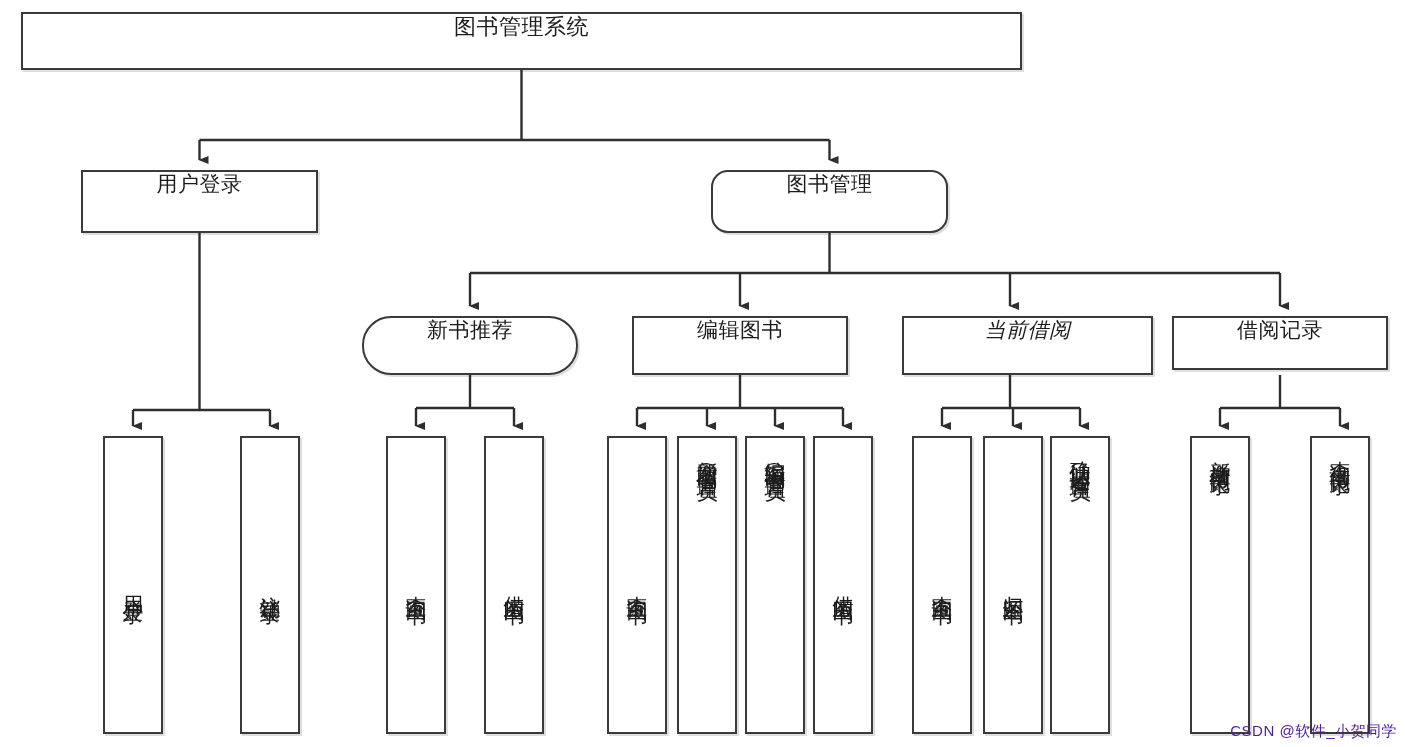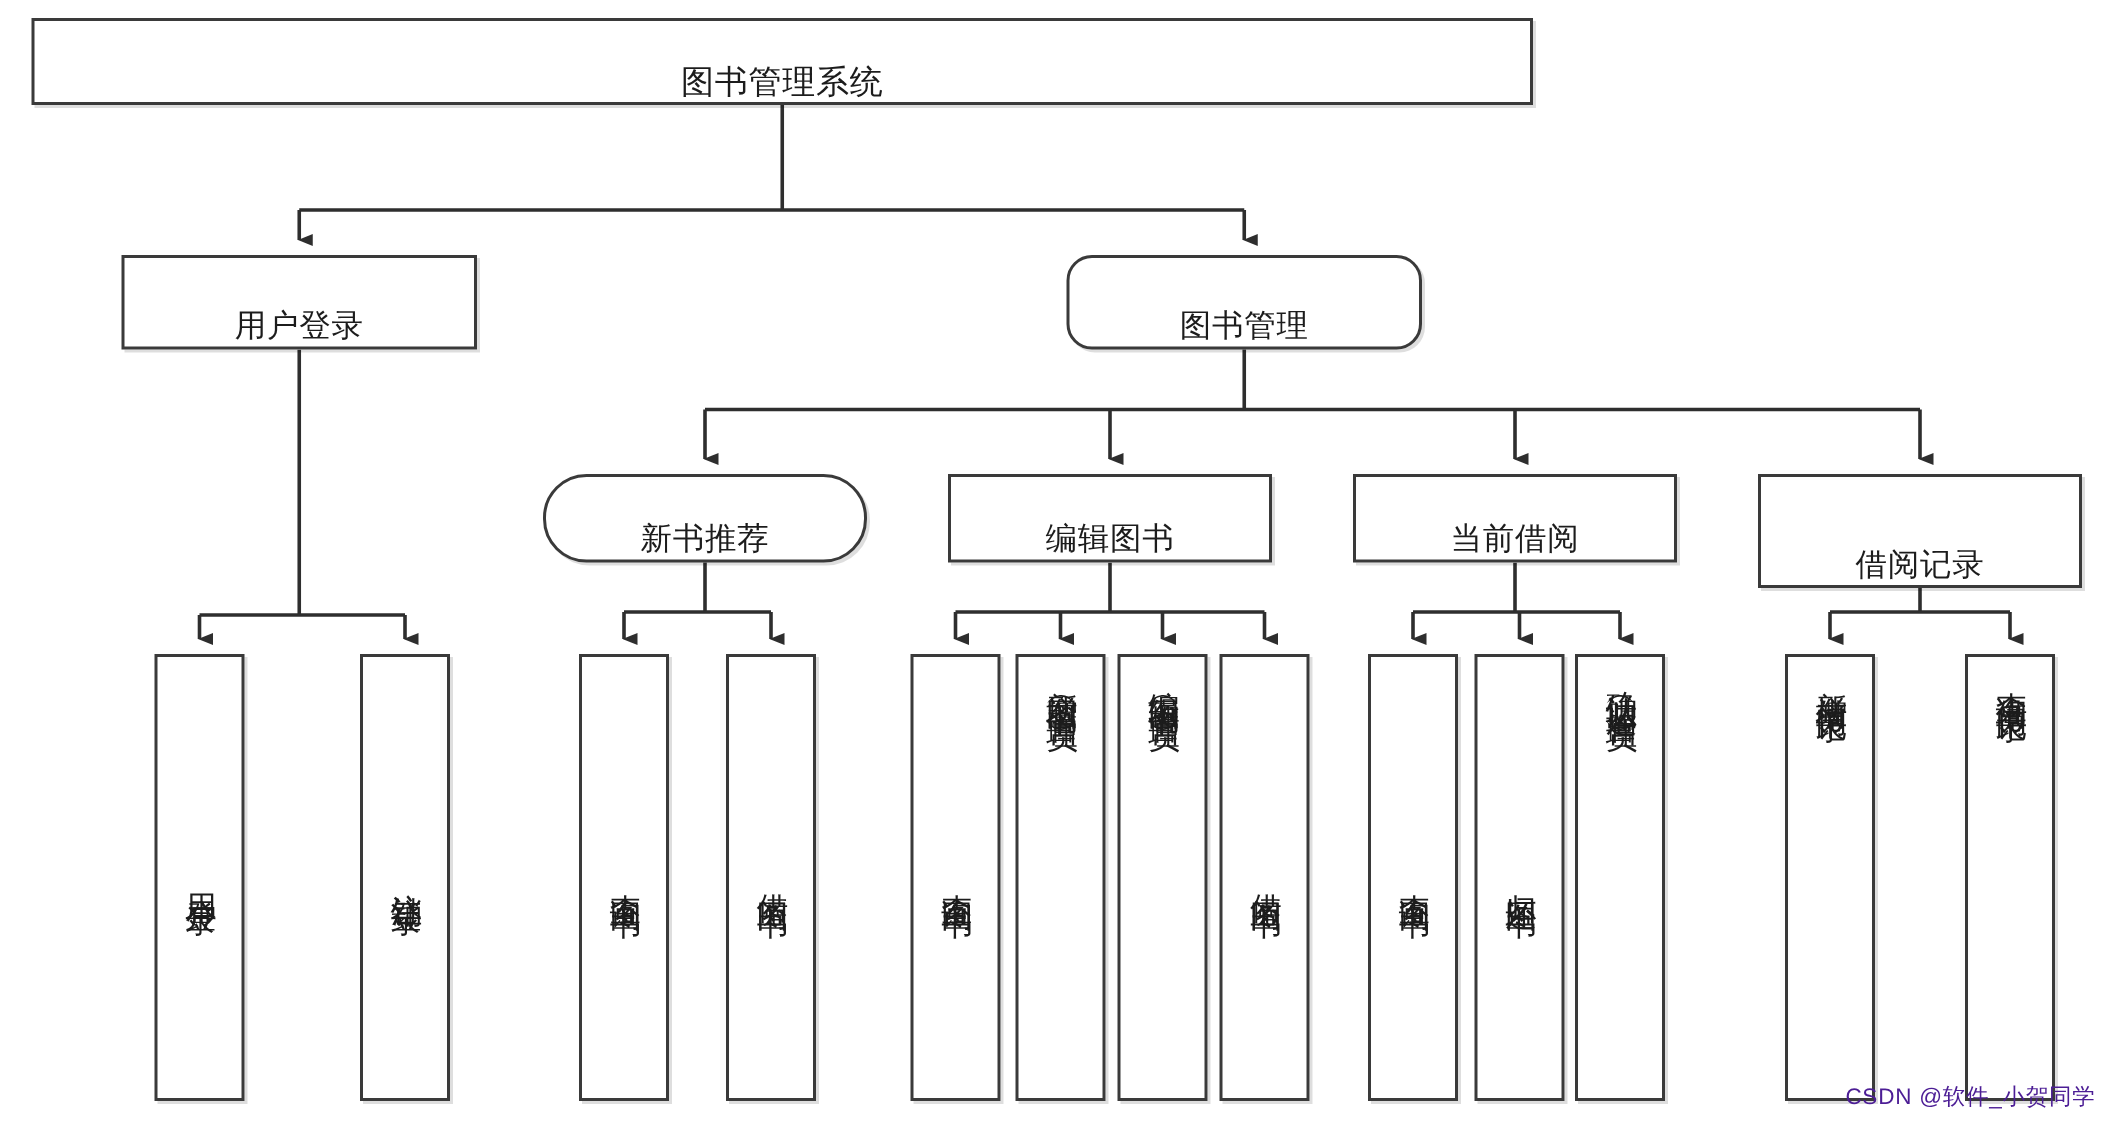--- a/index.html
+++ b/index.html
@@ -26,21 +26,21 @@
     height: 747px;
     pointer-events: none;
   }
   .node {
     position: absolute;
     box-sizing: border-box;
     background: #ffffff;
     border: 2px solid #3a3a3a;
     box-shadow: 2px 2px 0 rgba(0,0,0,0.13);
     display: flex;
-    align-items: flex-end;
+    align-items: flex-start;
     justify-content: center;
     color: #1c1c1c;
   }
   .node .label {
     display: block;
     text-align: center;
     white-space: nowrap;
     line-height: 1.18;
   }
   
@@ -135,24 +135,24 @@
       </div>
       <div class="node horiz" style="left: 711px; top: 170px; width: 237px; height: 63px; border-radius: 17px;">
         <span class="label">图书管理</span>
       </div>
       <div class="node horiz" style="left: 362px; top: 316px; width: 216px; height: 59px; border-radius: 29px;">
         <span class="label">新书推荐</span>
       </div>
       <div class="node horiz" style="left: 632px; top: 316px; width: 216px; height: 59px;">
         <span class="label">编辑图书</span>
       </div>
-      <div class="node horiz" style="left: 902px; top: 316px; width: 216px; height: 59px;">
+      <div class="node horiz" style="left: 902px; top: 316px; width: 251px; height: 59px; font-style: italic;">
         <span class="label">当前借阅</span>
       </div>
-      <div class="node horiz" style="left: 1172px; top: 316px; width: 216px; height: 76px;">
+      <div class="node horiz" style="left: 1172px; top: 316px; width: 216px; height: 54px;">
         <span class="label">借阅记录</span>
       </div>
       <div class="node vert centered" style="left: 103px; top: 436px; width: 60px; height: 298px;">
         <span class="label">用户登录</span>
       </div>
       <div class="node vert centered" style="left: 240px; top: 436px; width: 60px; height: 298px;">
         <span class="label">注销登录</span>
       </div>
       <div class="node vert centered" style="left: 386px; top: 436px; width: 60px; height: 298px;">
         <span class="label">查询图书</span>

